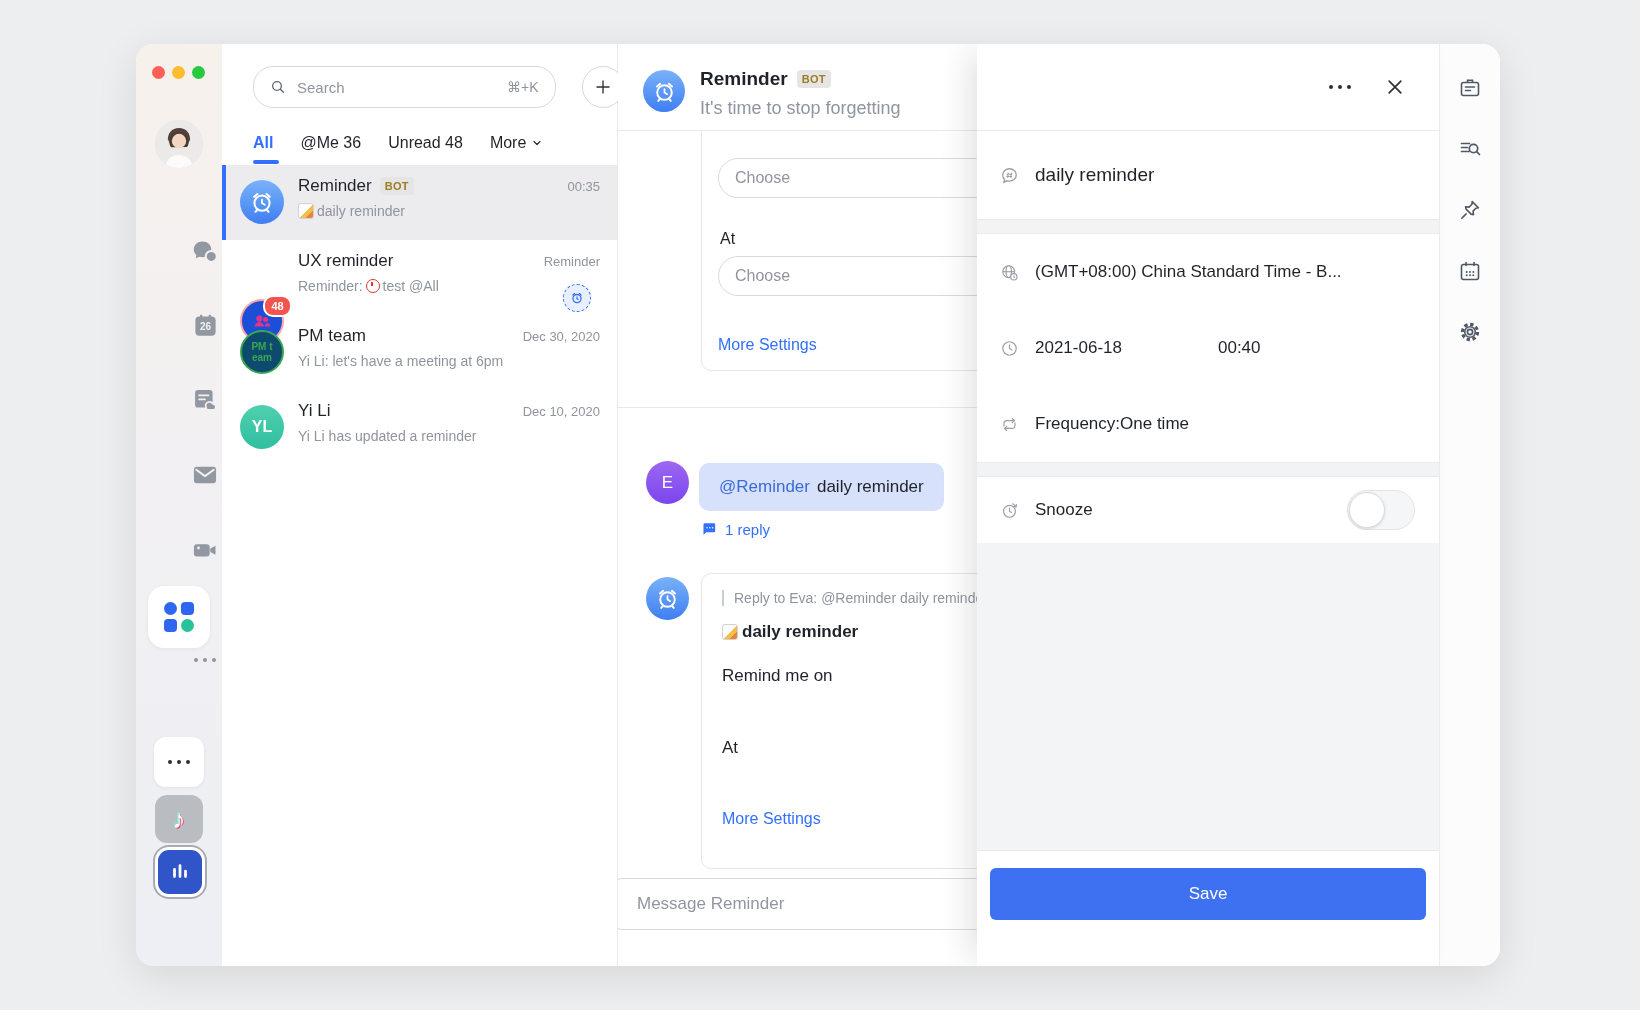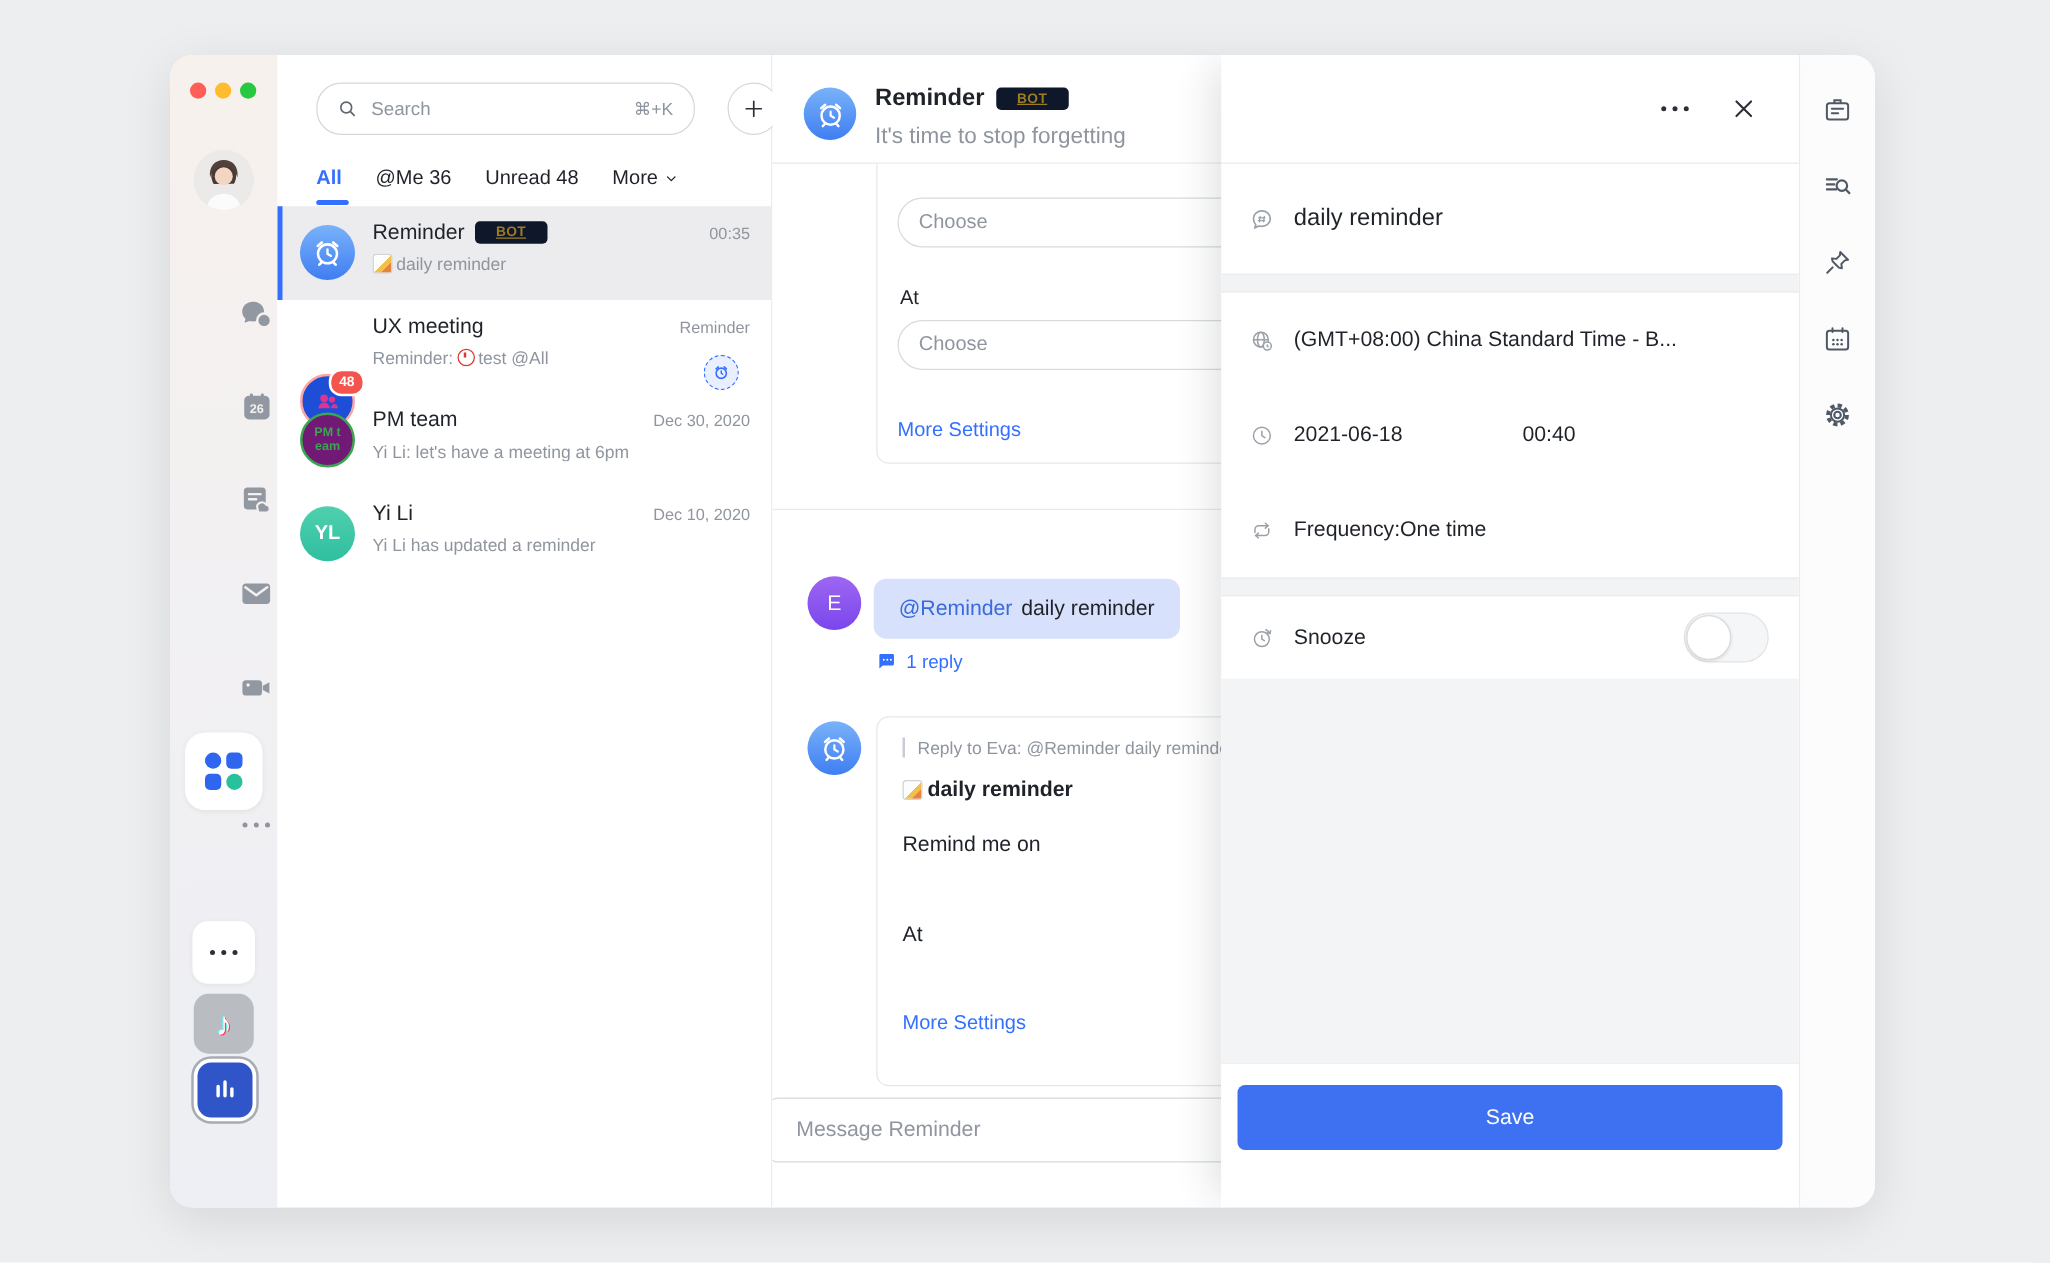--- a/index.html
+++ b/index.html
@@ -47,37 +47,37 @@
   .rows{position:absolute;left:0;right:0;top:121px;}
   .crow{position:relative;height:75px;cursor:pointer;}
   .crow.sel{background:#ececee;}
   .crow.sel::before{content:"";position:absolute;left:0;top:0;bottom:0;width:4px;background:#3370ff;}
   .cavatar{position:absolute;left:18px;top:15px;width:44px;height:44px;border-radius:50%;display:flex;
            align-items:center;justify-content:center;}
   .ctexts{position:absolute;left:76px;top:11px;right:92px;}
   .ctitle{font-size:17px;font-weight:500;display:flex;align-items:center;gap:8px;white-space:nowrap;}
   .csub{font-size:14px;color:#8f959e;margin-top:7px;white-space:nowrap;overflow:hidden;display:flex;align-items:center;gap:3px;}
   .ctime{position:absolute;right:17px;top:14px;font-size:13px;color:#8f959e;}
-  .botbadge{background:#0f172a;color:#9e7c22;font-size:11px;font-weight:bold;border-radius:4px;
-            padding:3px 17px;letter-spacing:.3px;text-decoration:underline;}
+  .botbadge{background:#e5e5e5;color:#9e7c22;font-size:11px;font-weight:bold;border-radius:4px;
+            padding:3px 5px;letter-spacing:.3px;}
   .unread{position:absolute;top:-6px;right:-10px;min-width:15px;height:18px;padding:0 5px;border-radius:10px;
           background:#f3544d;border:2px solid #fff;color:#fff;font-size:11px;font-weight:bold;
           display:flex;align-items:center;justify-content:center;}
   .alarm-mini{position:absolute;right:26px;top:44px;width:26px;height:26px;border-radius:50%;
               border:1.5px dashed #3370ff;background:#e9efff;display:flex;align-items:center;justify-content:center;color:#3370ff;}
   .memo{display:inline-block;width:14px;height:14px;border-radius:3px;flex:0 0 14px;
         border:1px solid #cfd2d6;background:linear-gradient(135deg,#fdfdfd 0 52%,#f2c04a 52% 72%,#e8833a 72% 100%);
         vertical-align:-2px;}
   .redclock{display:inline-block;width:12px;height:12px;border:1.6px solid #d83931;border-radius:50%;position:relative;flex:0 0 12px;}
   .redclock::after{content:"";position:absolute;left:4.4px;top:2px;width:1.6px;height:4px;background:#d83931;}
 
   
   .av-blue{background:linear-gradient(180deg,#79b2f9,#3f7ef2);color:#fff;}
   .av-pink{background:#1d4ed8;border:2px solid #fca5a5;color:#e0338c;box-sizing:border-box;margin-top:44px;}
-  .av-green{background:#701a75;border:2px solid #3aa64f;color:#3aa64f;box-sizing:border-box;font-size:10px;
+  .av-green{background:#0c4a6e;border:2px solid #3aa64f;color:#3aa64f;box-sizing:border-box;font-size:10px;
             line-height:1.1;text-align:center;font-weight:bold;flex-direction:column;}
   .av-teal{background:linear-gradient(180deg,#4fd0ae,#2fbf9f);color:#fff;font-size:16px;font-weight:bold;}
   .av-purple{background:linear-gradient(180deg,#9d67f2,#7a46ec);color:#fff;font-size:17px;font-weight:500;}
 
   
   .main{flex:1 1 auto;min-width:0;display:flex;flex-direction:column;position:relative;background:#fff;}
   .mhead{height:86px;flex:0 0 86px;border-bottom:1px solid #e8e9eb;position:relative;}
   .mhead .cavatar{left:25px;top:26px;width:42px;height:42px;}
   .mh-title{position:absolute;left:82px;top:24px;font-size:19px;font-weight:bold;display:flex;align-items:center;gap:9px;}
   .mh-sub{position:absolute;left:82px;top:54px;font-size:18px;color:#8f959e;}
@@ -285,21 +285,21 @@
           <svg width="24" height="24" viewBox="0 0 24 24" fill="#e0338c">
             <circle cx="9.3" cy="9.6" r="3.1"></circle>
                 <circle cx="15.6" cy="10.6" r="2.5"></circle>
             <path d="M4.5 17.5c.6-3 2.5-4.6 4.8-4.6s4.2 1.6 4.8 4.6z"></path>
             <path d="M14.6 17.5c.4-2 1.4-3.4 3-3.4 1.4 0 2.4 1.2 2.8 3.4z"></path>
           </svg>
           <div class="unread">48</div>
         </div>
         <div class="ctexts">
           <div class="ctitle">
-                <span>UX meeting</span>
+                <span>UX reminder</span>
               </div>
           <div class="csub">
                 <span>Reminder: </span>
             <span class="redclock"></span>
             <span>test @All</span>
               </div>
         </div>
         <div class="ctime">Reminder</div>
         <div class="alarm-mini">
           <svg width="14" height="14" viewBox="0 0 24 24">

